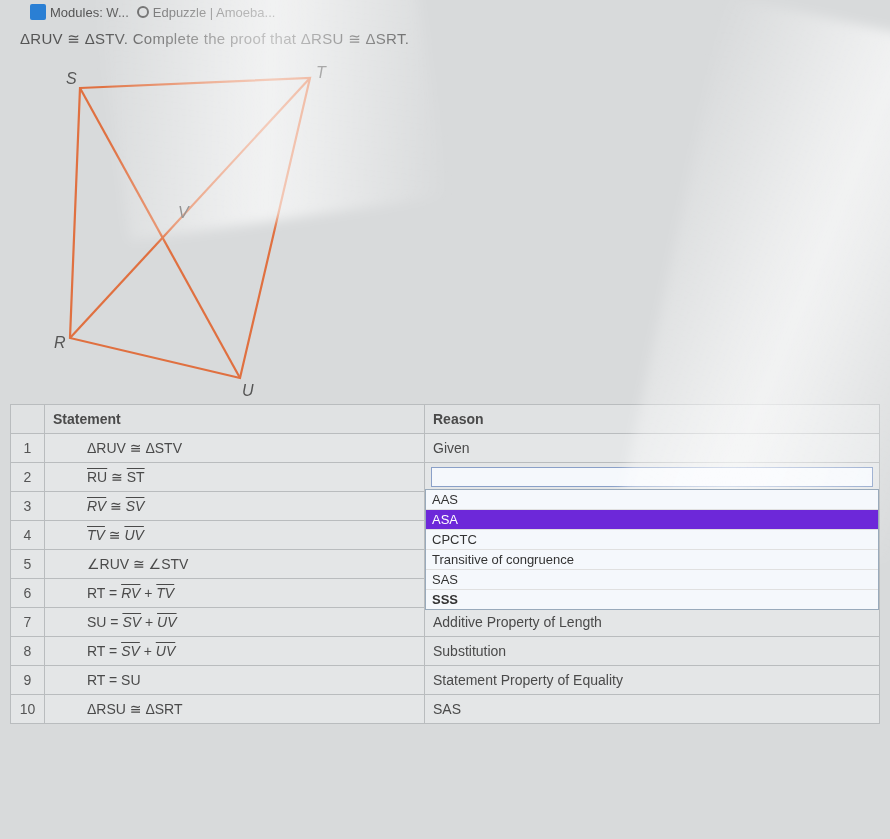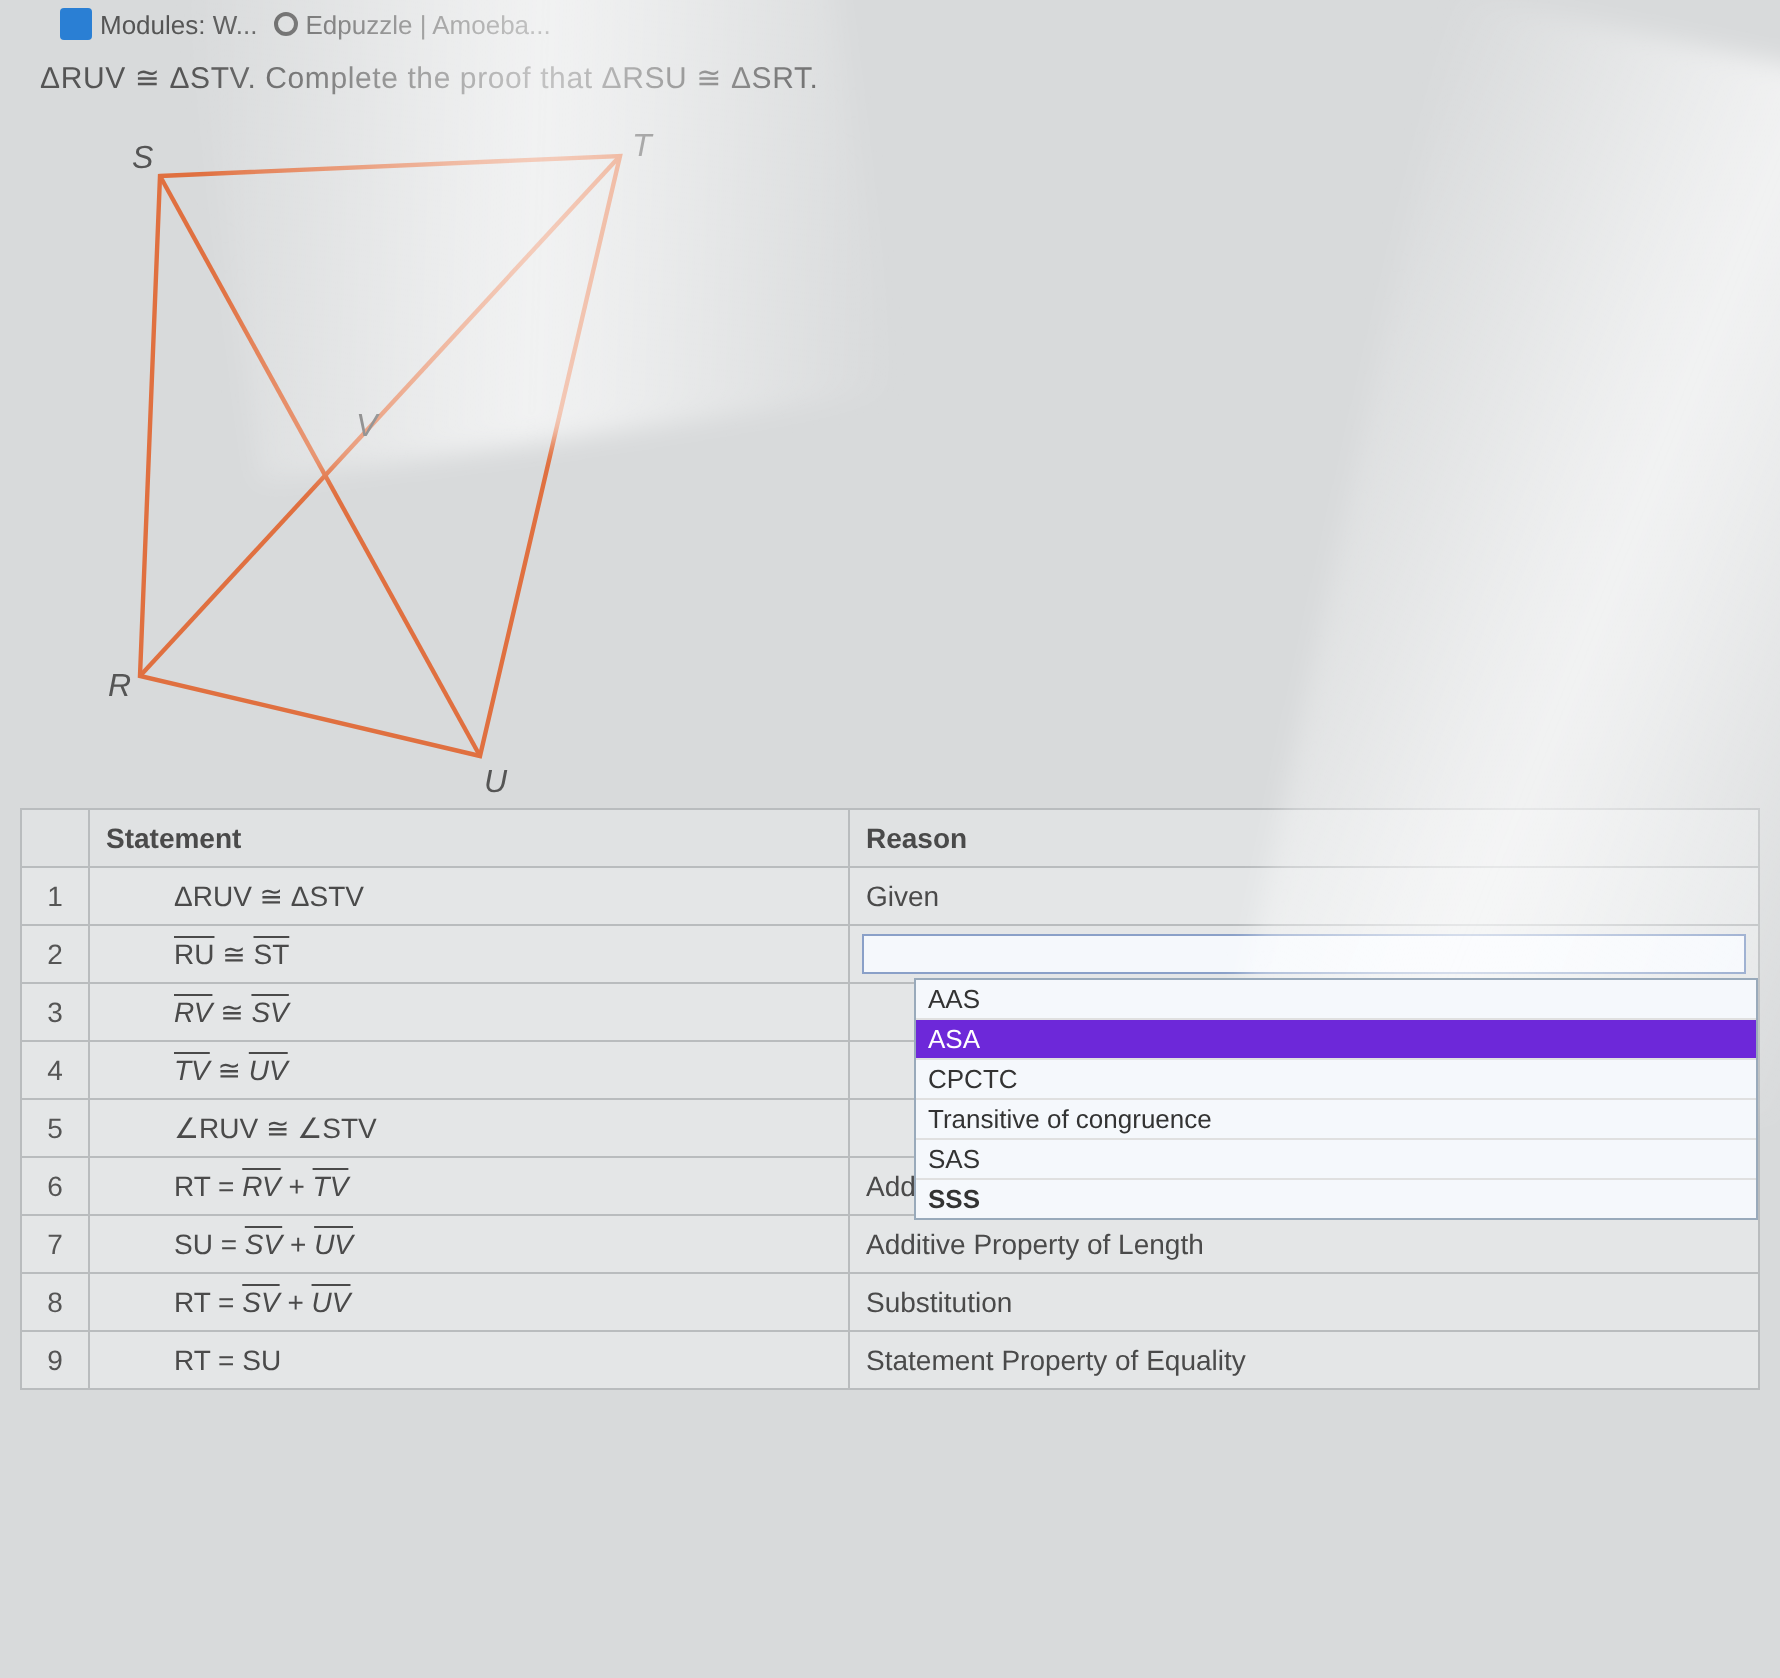--- a/index.html
+++ b/index.html
@@ -61,21 +61,20 @@
     height: 20px;
   }
   .dd-list {
     position: absolute;
     left: 0; right: 0;
     top: 26px;
     background: #f5f8fc;
     border: 1px solid #9ab;
     z-index: 10;
     font-size: 13px;
-    margin-left: 32px;
   }
   .dd-item {
     padding: 2px 6px;
     color: #333;
     border-bottom: 1px solid #e0e0e0;
   }
   .dd-item:last-child { border-bottom:none;font-weight:bold;}
   .dd-item.selected {
     background: #6d28d9;
     color: #fff;
@@ -187,17 +186,22 @@
       <tr>
         <td class="num">8</td>
         <td class="stmt">RT = <span style="text-decoration:overline;font-style:italic;">SV</span> + <span style="text-decoration:overline;font-style:italic;">UV</span></td>
         <td class="reason-cell">Substitution</td>
       </tr>
       <tr>
         <td class="num">9</td>
         <td class="stmt">RT = SU</td>
         <td class="reason-cell">Statement Property of Equality</td>
       </tr>
+      <tr>
+        <td class="num">10</td>
+        <td class="stmt">ΔRSU ≅ ΔSRT</td>
+        <td class="reason-cell">SAS</td>
+      </tr>
     </tbody>
 </table>
 
 <div class="sheen a"></div>
 <div class="sheen b"></div>
 
 </body></html>

